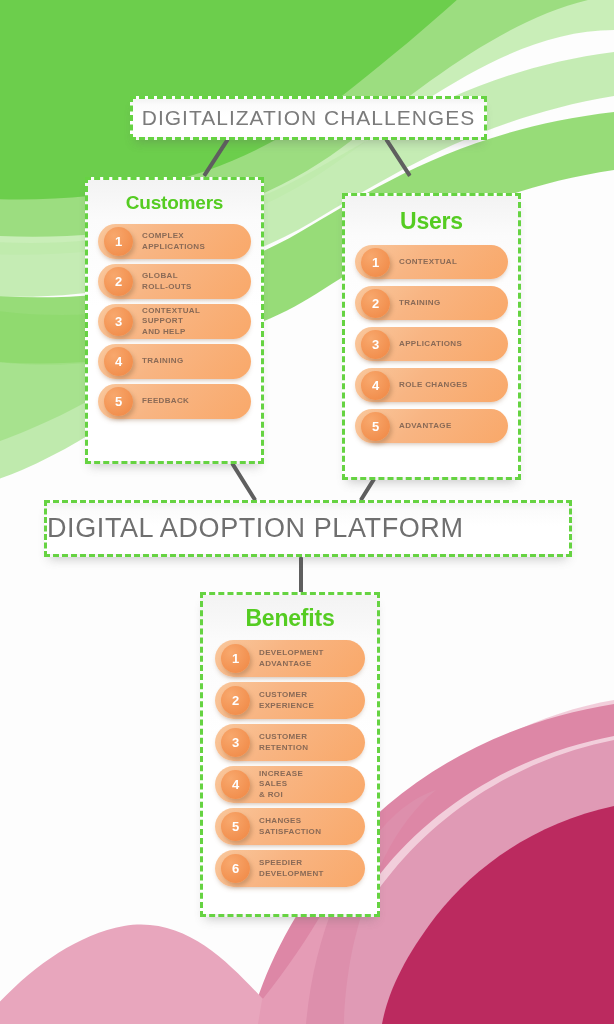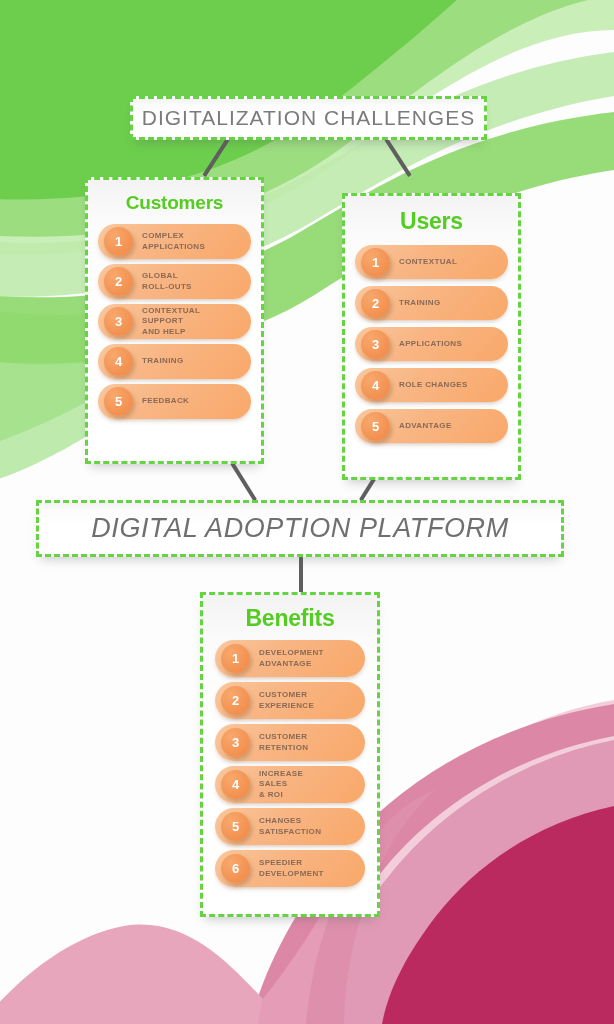--- a/index.html
+++ b/index.html
@@ -40,22 +40,22 @@
   }
   #header-title {
     color: #7b7b7b;
     font-size: 21px;
     letter-spacing: 1.0px;
     font-weight: 300;
     white-space: nowrap;
   }
 
   #platform-box {
-    left: 36px; top: 500px; width: 528px; height: 57px;
-    display: flex; align-items: center; justify-content: center; font-style: italic;
+    left: 44px; top: 500px; width: 528px; height: 57px;
+    display: flex; align-items: center; 
   }
   #platform-title {
     color: #6f6f6f;
     font-size: 27px;
     letter-spacing: 0.6px;
     font-weight: 300;
     white-space: nowrap;
   }
 
   #customers-box { left: 85px; top: 177px; width: 179px; height: 287px; }

